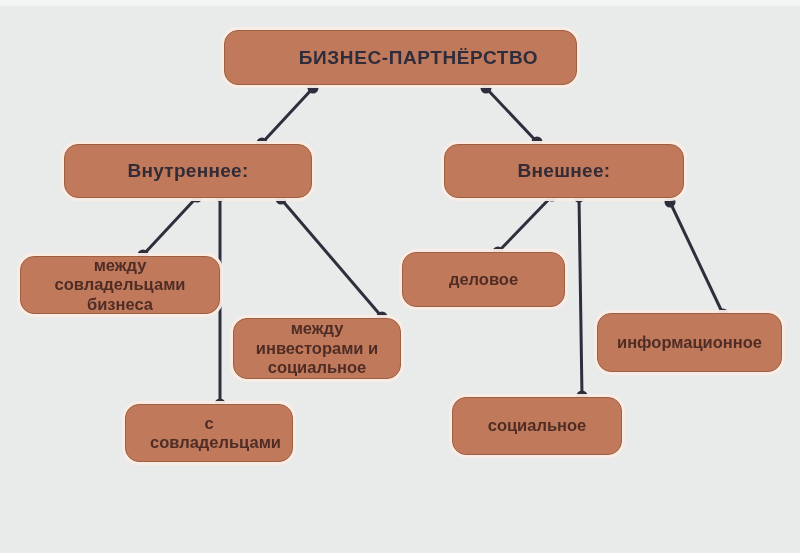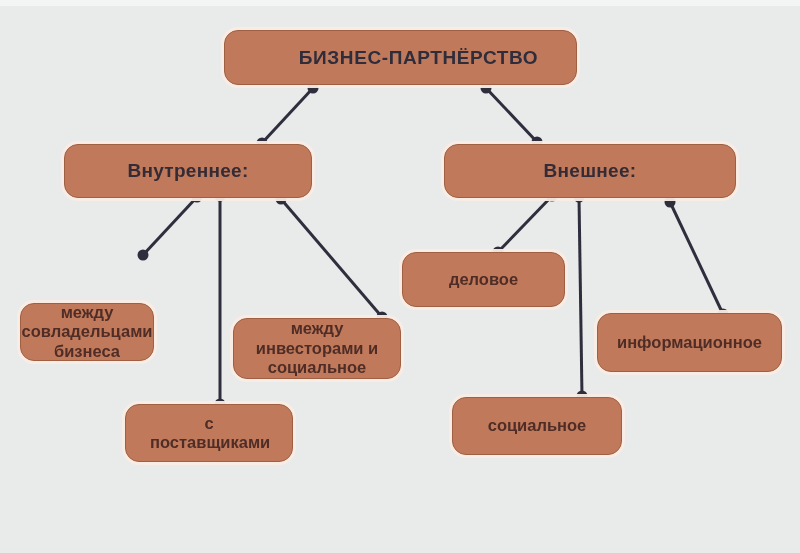--- a/index.html
+++ b/index.html
@@ -34,22 +34,22 @@
   .node-branch{
     font-weight:700;font-size:19px;letter-spacing:.3px;color:#332b36;
   }
   .node-leaf{
     font-weight:600;font-size:16.5px;line-height:1.18;color:#4f2d26;
   }
   .leaf-label{display:inline-block;}
   
   .n-root{left:224px;top:30px;width:353px;height:55px;padding-left:36px;}
   .n-internal{left:64px;top:144px;width:248px;height:54px;}
-  .n-external{left:444px;top:144px;width:292px;height:54px;}
-  .n-owners{left:20px;top:256px;width:134px;height:58px;margin-top:47px;}
+  .n-external{left:444px;top:144px;width:240px;height:54px;}
+  .n-owners{left:20px;top:256px;width:200px;height:58px;}
   .n-investors{left:233px;top:318px;width:168px;height:61px;}
   .n-suppliers{left:125px;top:404px;width:168px;height:58px;}
   .n-business{left:402px;top:252px;width:163px;height:55px;justify-content:center;}
   .n-informational{left:597px;top:313px;width:185px;height:59px;}
   .n-social{left:452px;top:397px;width:170px;height:58px;}
   .n-owners .leaf-label{max-width:150px;}
   .n-investors .leaf-label{max-width:150px;}
   .n-suppliers .leaf-label{max-width:118px;}
 
   
@@ -102,21 +102,21 @@
 
   <div class="node n-owners">
     <span class="node-leaf leaf-label">между совладельцами бизнеса</span>
   </div>
 
   <div class="node n-investors">
     <span class="node-leaf leaf-label">между инвесторами и социальное</span>
   </div>
 
   <div class="node n-suppliers">
-    <span class="node-leaf leaf-label">с поставщиками</span>
+    <span class="node-leaf leaf-label">с совладельцами</span>
   </div>
 
   <div class="node n-business">
     <span class="node-leaf leaf-label">деловое</span>
   </div>
 
   <div class="node n-informational">
     <span class="node-leaf leaf-label">информационное</span>
   </div>
 

